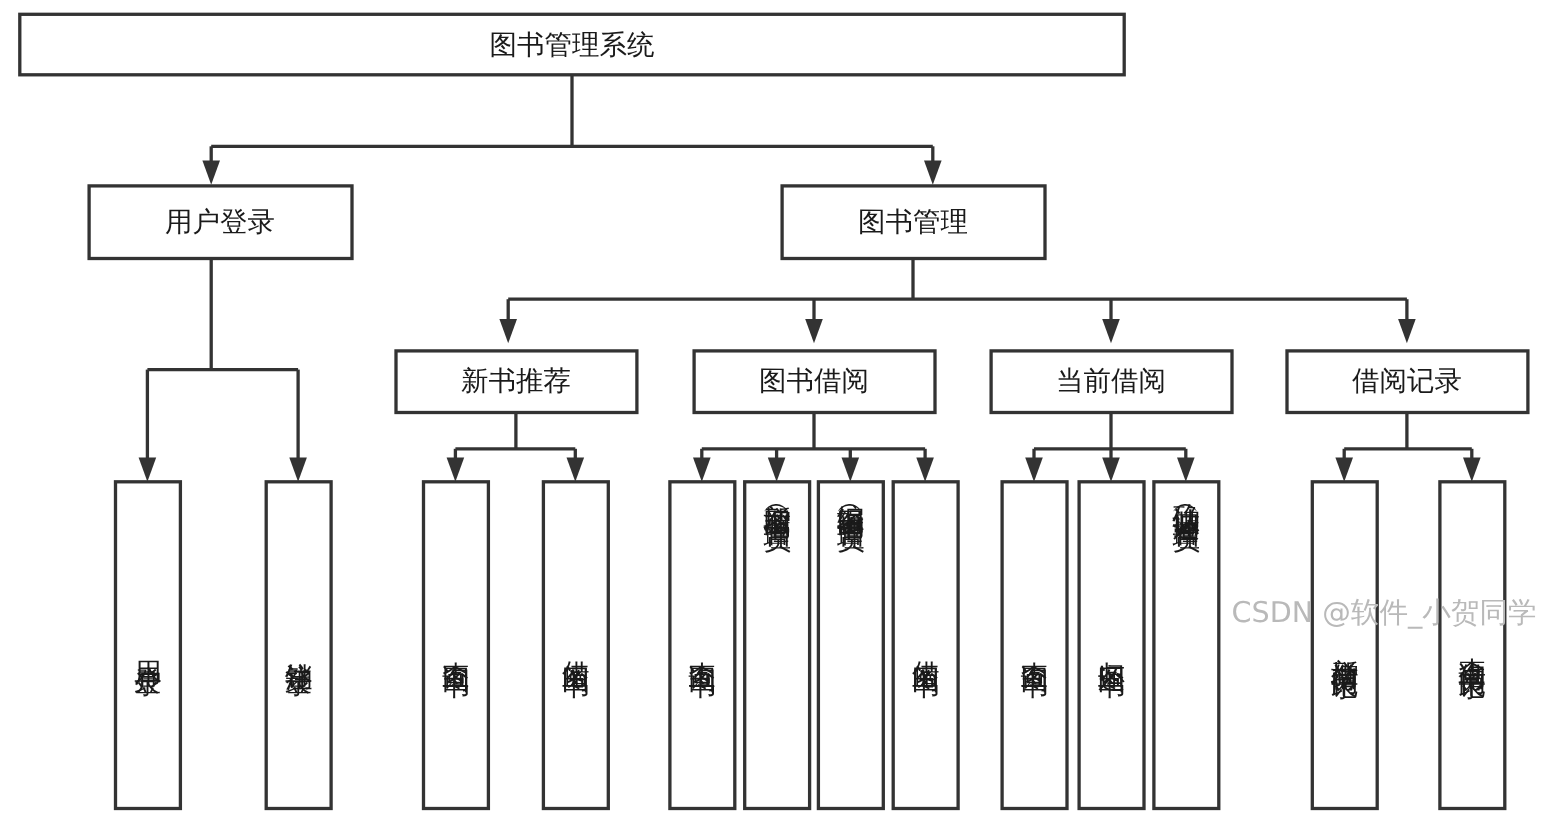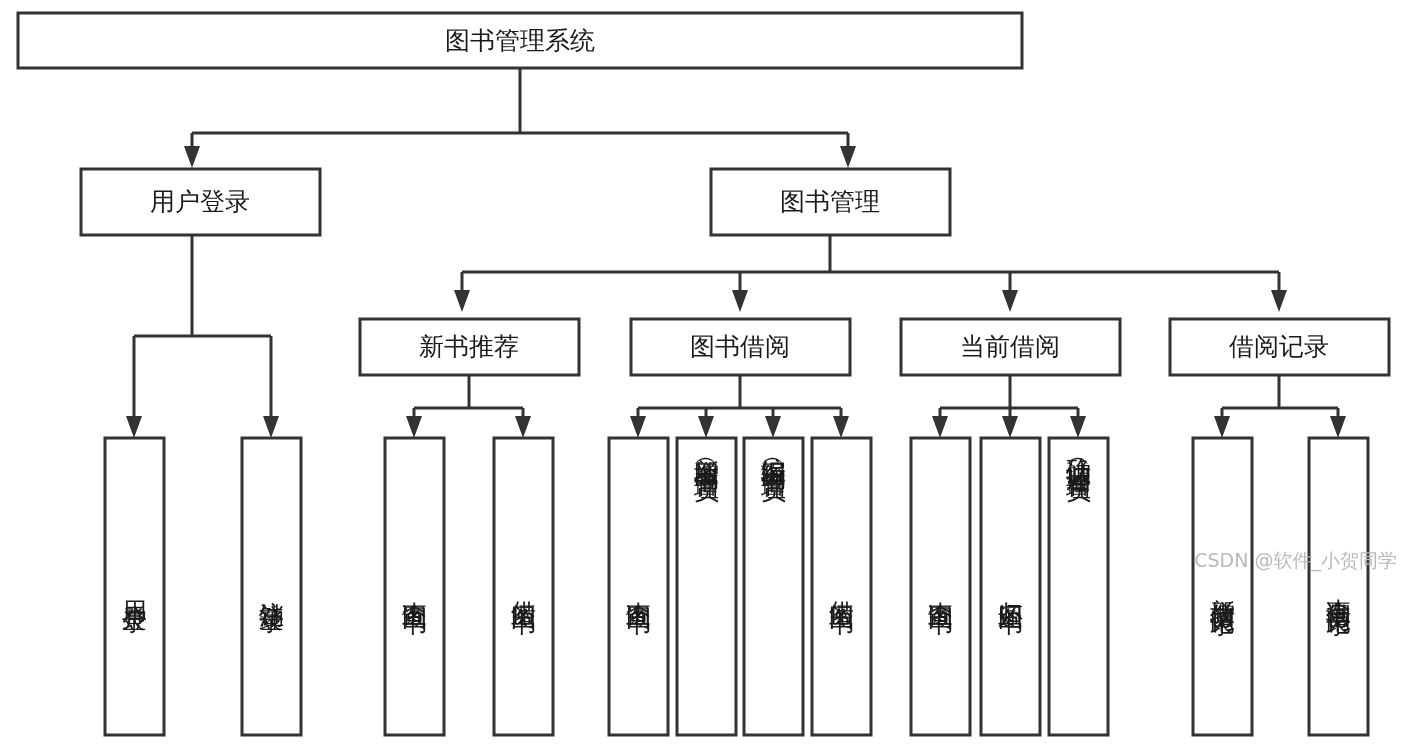--- a/index.html
+++ b/index.html
@@ -62,21 +62,21 @@
     line-height: 1.08;
     color: #1a1a1a;
     letter-spacing: 3px;
     white-space: nowrap;
   }
   .watermark {
     position: absolute;
     right: 8px;
     bottom: 6px;
     font-family: "DejaVu Sans", "Liberation Sans", sans-serif;
-    font-size: 19px;
+    font-size: 26px;
     color: #b9b9b9;
     white-space: nowrap;
   }
 </style>
 </head>
 <body>
 
 <div id="diagram-root">
 
   <svg class="diagram" viewBox="0 0 1405 747">

